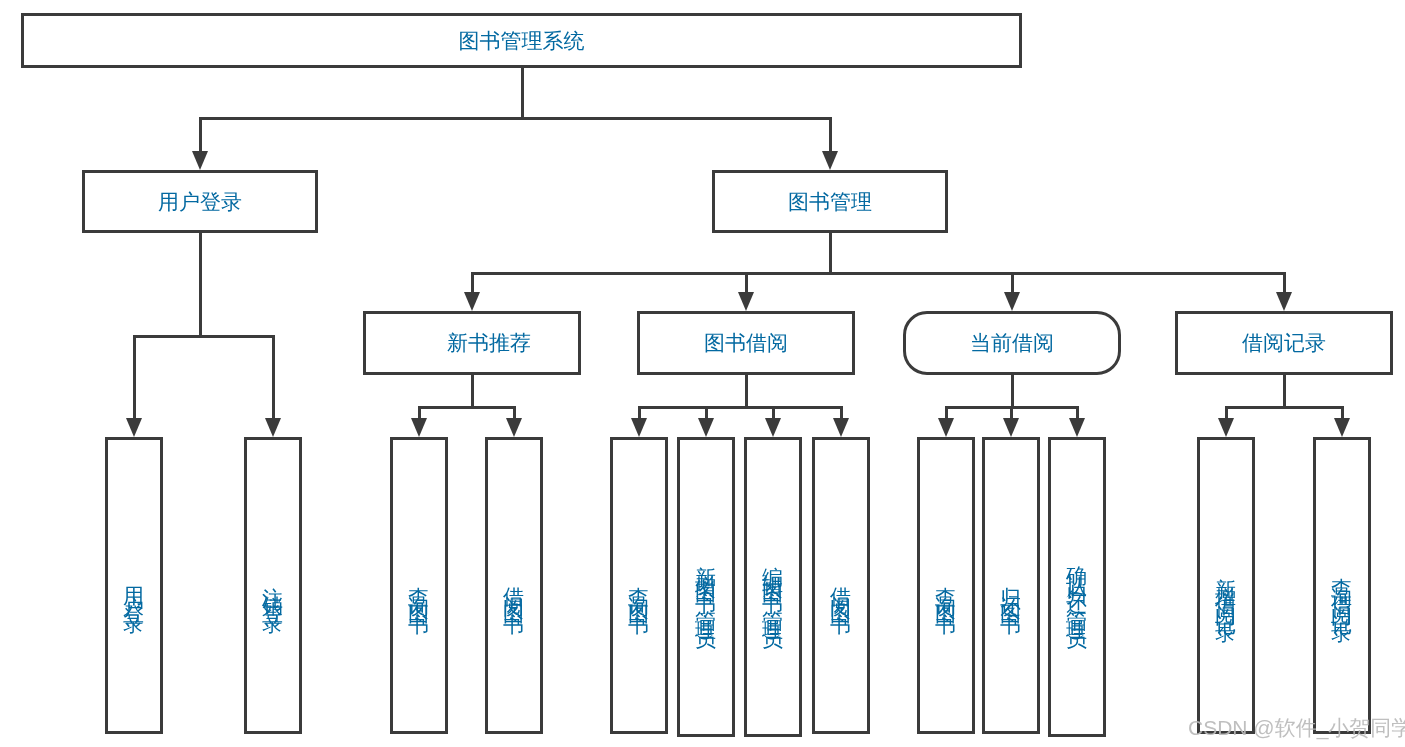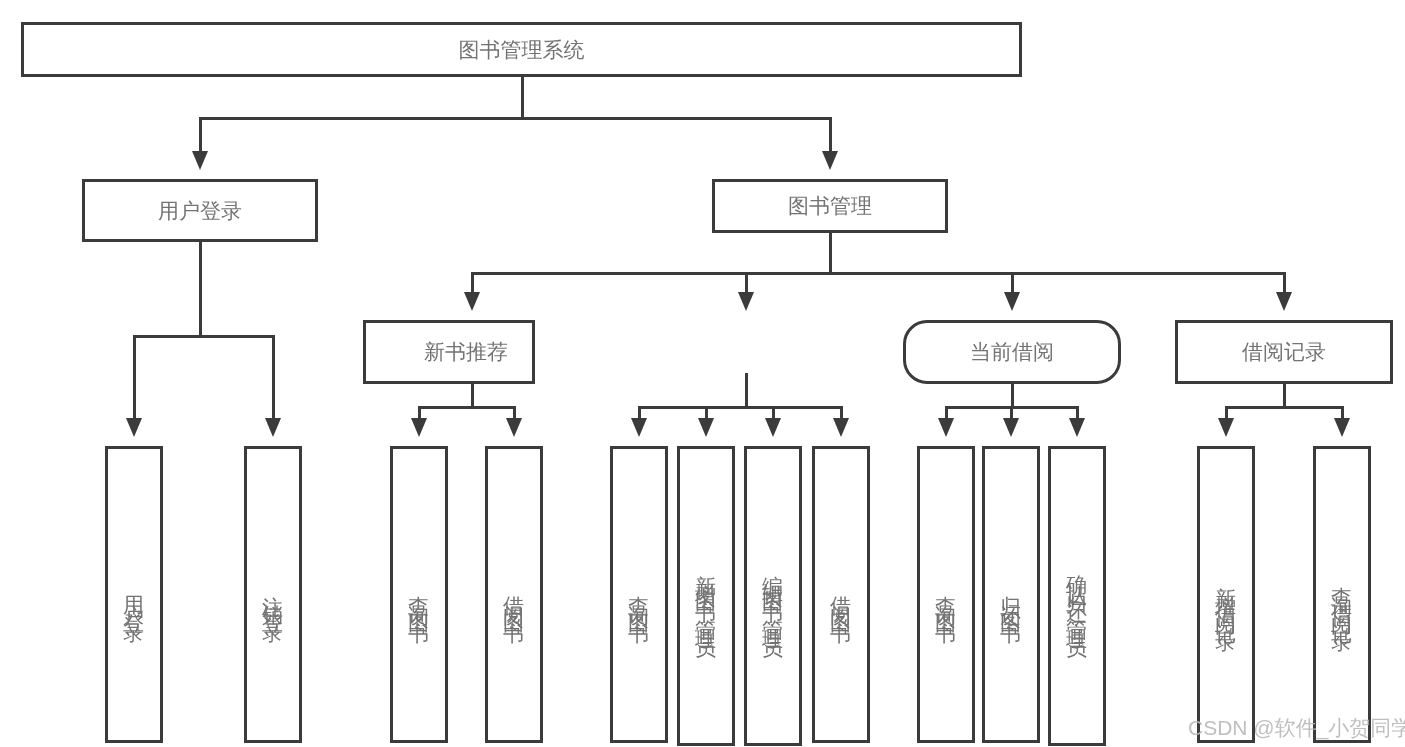--- a/index.html
+++ b/index.html
@@ -3,21 +3,21 @@
 <meta charset="utf-8">
 <style>
   html,body{margin:0;padding:0;background:#ffffff;}
   .canvas{
     position:relative;width:1405px;height:747px;background:#ffffff;overflow:hidden;
     font-family:"Liberation Sans","DejaVu Sans",sans-serif;color:#333333;
   }
   .box{
     position:absolute;background:#ffffff;border:3px solid #3b3b3b;box-sizing:border-box;
     display:flex;align-items:center;justify-content:center;
-    font-size:21px;color:#737373;white-space:nowrap;z-index:2;margin-top:9px;
+    font-size:21px;color:#0369a1;white-space:nowrap;z-index:2;
   }
   .leaf{
     writing-mode:vertical-rl;text-orientation:mixed;letter-spacing:9px;
     line-height:1;padding-top:4px;
   }
   .v{position:absolute;width:3px;background:#3b3b3b;z-index:1;}
   .h{position:absolute;height:3px;background:#3b3b3b;z-index:1;}
   .ah{
     position:absolute;width:0;height:0;z-index:1;
     border-left:8px solid transparent;border-right:8px solid transparent;
@@ -36,41 +36,42 @@
   <div class="box" style="left:21px;top:13px;width:1001px;height:55px;">图书管理系统</div>
 
   <div class="v" style="left:520.5px;top:66px;height:54px;"></div>
   <div class="h" style="left:198.5px;top:117px;width:633px;"></div>
   <div class="v" style="left:198.5px;top:117px;height:35px;"></div>
   <div class="ah" style="left:192px;top:151px;"></div>
   <div class="v" style="left:828.5px;top:117px;height:35px;"></div>
   <div class="ah" style="left:822px;top:151px;"></div>
 
   <div class="box" style="left:82px;top:170px;width:236px;height:63px;">用户登录</div>
-  <div class="box" style="left:712px;top:170px;width:236px;height:54px;">图书管理</div>
+  <div class="box" style="left:712px;top:170px;width:236px;height:63px;">图书管理</div>
 
   <div class="v" style="left:198.5px;top:231px;height:107px;"></div>
   <div class="h" style="left:132.5px;top:335px;width:142px;"></div>
   <div class="v" style="left:132.5px;top:335px;height:84px;"></div>
   <div class="ah" style="left:126px;top:418px;"></div>
   <div class="v" style="left:271.5px;top:335px;height:84px;"></div>
   <div class="ah" style="left:265px;top:418px;"></div>
 
   <div class="v" style="left:828.5px;top:231px;height:44px;"></div>
   <div class="h" style="left:470.5px;top:272px;width:815px;"></div>
   <div class="v" style="left:470.5px;top:272px;height:21px;"></div>
   <div class="ah" style="left:464px;top:292px;"></div>
   <div class="v" style="left:744.5px;top:272px;height:21px;"></div>
   <div class="ah" style="left:738px;top:292px;"></div>
   <div class="v" style="left:1010.5px;top:272px;height:21px;"></div>
   <div class="ah" style="left:1004px;top:292px;"></div>
   <div class="v" style="left:1282.5px;top:272px;height:21px;"></div>
   <div class="ah" style="left:1276px;top:292px;"></div>
 
-  <div class="box" style="left:363px;top:311px;width:172px;height:64px;padding-left:34px;">新书推荐</div>
+  <div class="box" style="left:363px;top:311px;width:218px;height:64px;padding-left:34px;">新书推荐</div>
+  <div class="box" style="left:637px;top:311px;width:218px;height:64px;">图书借阅</div>
   <div class="box" style="left:903px;top:311px;width:218px;height:64px;border-radius:24px;">当前借阅</div>
   <div class="box" style="left:1175px;top:311px;width:218px;height:64px;">借阅记录</div>
 
   <div class="v" style="left:470.5px;top:373px;height:36px;"></div>
   <div class="h" style="left:417.5px;top:406px;width:98px;"></div>
   <div class="v" style="left:417.5px;top:406px;height:13px;"></div>
   <div class="ah" style="left:411px;top:418px;"></div>
   <div class="v" style="left:512.5px;top:406px;height:13px;"></div>
   <div class="ah" style="left:506px;top:418px;"></div>
 

